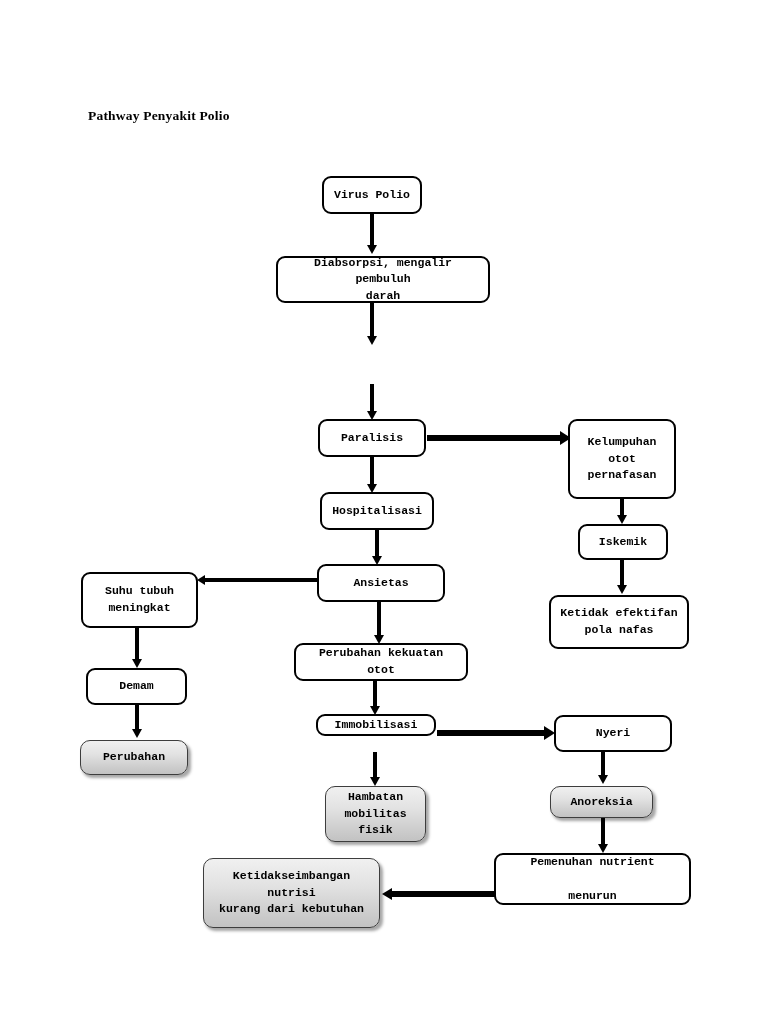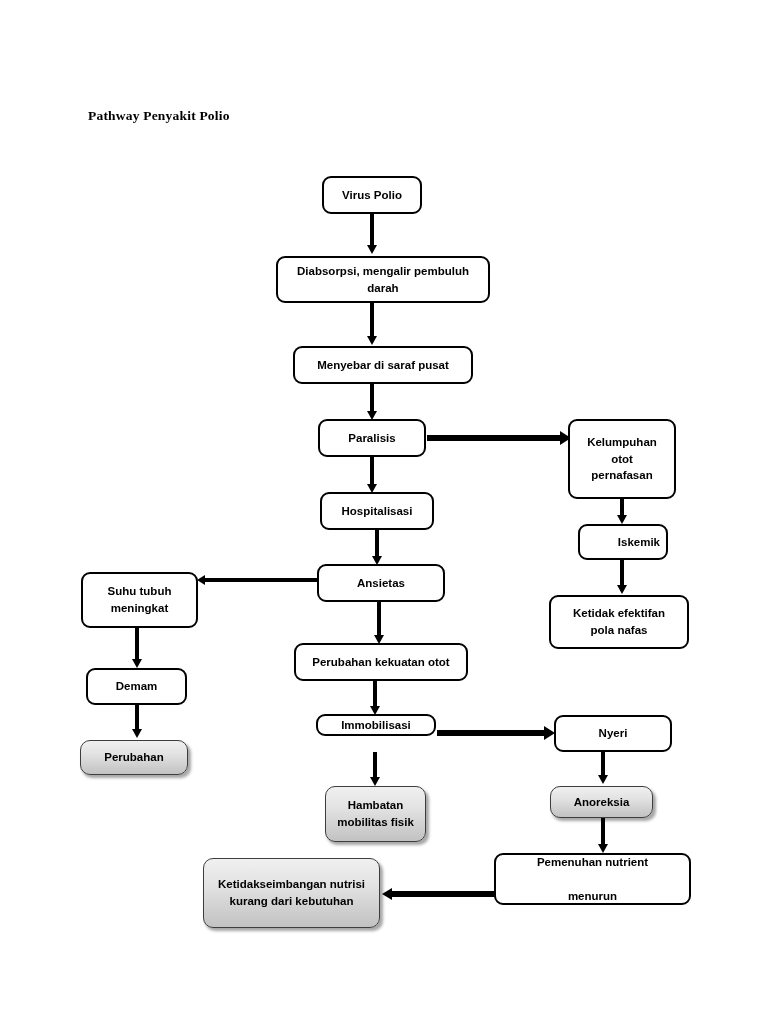--- a/index.html
+++ b/index.html
@@ -36,21 +36,21 @@
 
   
   .node {
     position: absolute;
     box-sizing: border-box;
     display: flex;
     align-items: center;
     justify-content: center;
     text-align: center;
     color: #000000;
-    font-family: Liberation Sans, sans-serif;
+    font-family: Liberation Mono, monospace;
     font-weight: bold;
     font-size: 11.5px;
     line-height: 1.45;
     padding: 6px 6px;
   }
 
   
   .node.plain {
     background: #ffffff;
     border: 2.6px solid #000000;
@@ -137,23 +137,20 @@
   <div class="node plain" style="left:276px; top:256px; width:214px; height:47px; flex-direction:column;">
     <span>Diabsorpsi, mengalir pembuluh</span>
     <span>darah</span>
   </div>
 
   <div class="v-arrow" style="left:372px; top:303px; height:42px;">
     <div class="shaft" style="height:33px;"></div>
     <div class="head" style="top:33px;"></div>
   </div>
 
-  <div class="node plain" style="left:293px; top:346px; width:180px; height:38px;">
-    <span>Menyebar di saraf pusat</span>
-  </div>
 
   <div class="v-arrow" style="left:372px; top:384px; height:36px;">
     <div class="shaft" style="height:27px;"></div>
     <div class="head" style="top:27px;"></div>
   </div>
 
   <div class="node plain" style="left:318px; top:419px; width:108px; height:38px;">
     <span>Paralisis</span>
   </div>
 
@@ -222,21 +219,21 @@
     <span>Kelumpuhan</span>
     <span>otot</span>
     <span>pernafasan</span>
   </div>
 
   <div class="v-arrow" style="left:622px; top:499px; height:25px;">
     <div class="shaft" style="height:16px;"></div>
     <div class="head" style="top:16px;"></div>
   </div>
 
-  <div class="node plain" style="left:578px; top:524px; width:90px; height:36px;text-align:right;">
+  <div class="node plain" style="left:578px; top:524px; width:90px; height:36px;">
     <span>Iskemik</span>
   </div>
 
   <div class="v-arrow" style="left:622px; top:560px; height:34px;">
     <div class="shaft" style="height:25px;"></div>
     <div class="head" style="top:25px;"></div>
   </div>
 
   <div class="node plain" style="left:549px; top:595px; width:140px; height:54px; flex-direction:column;">
     <span>Ketidak efektifan</span>

